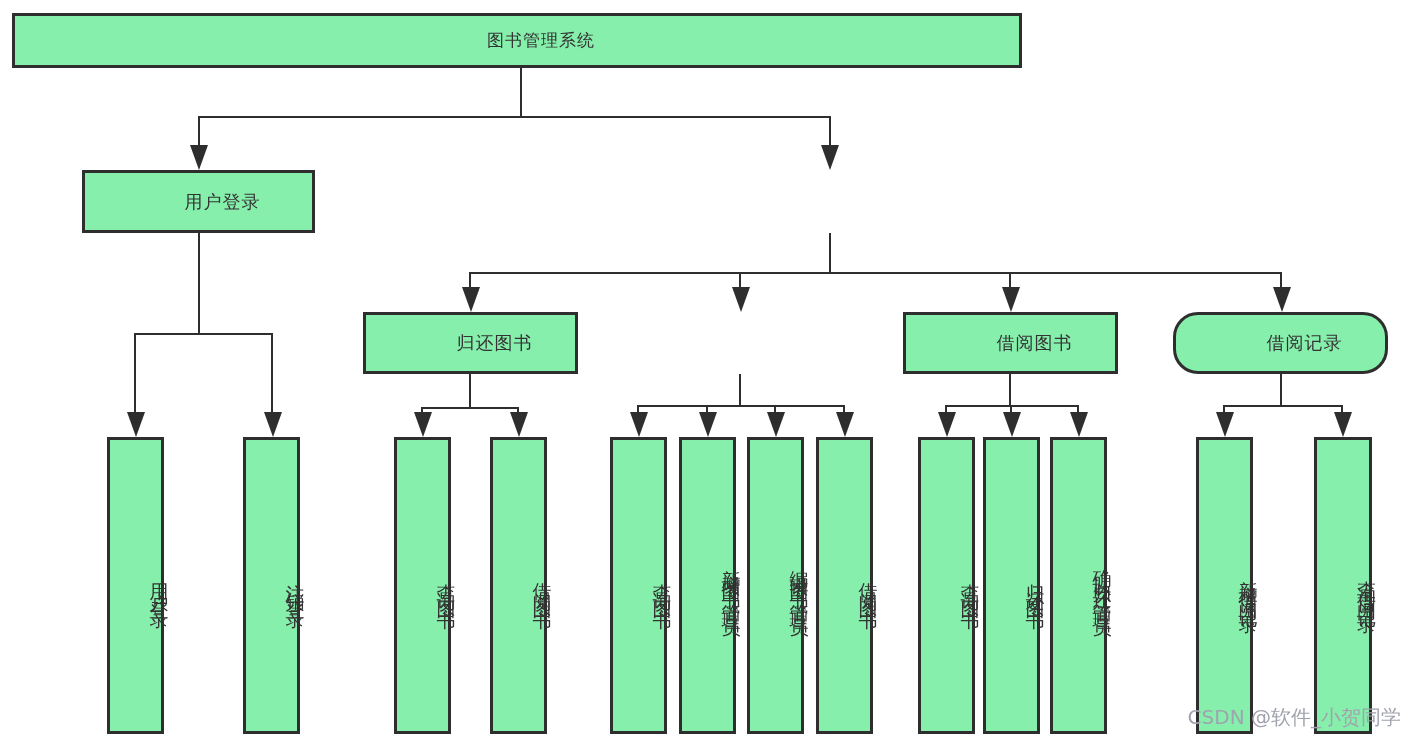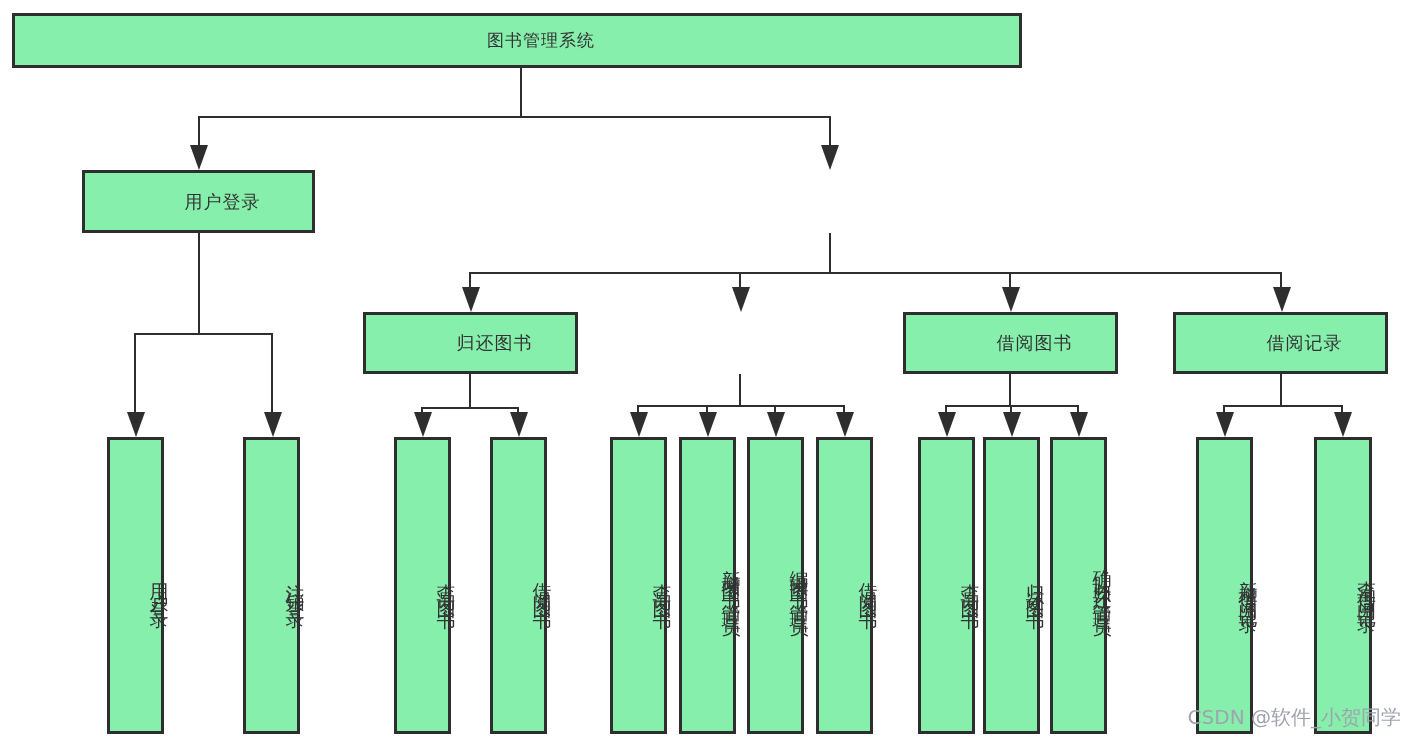--- a/index.html
+++ b/index.html
@@ -103,21 +103,21 @@
   <div class="arrow" style="left:462px; top:287px;"></div>
   <div class="vline" style="left:739px; top:273px; height:18px;"></div>
   <div class="arrow" style="left:732px; top:287px;"></div>
   <div class="vline" style="left:1009px; top:273px; height:18px;"></div>
   <div class="arrow" style="left:1002px; top:287px;"></div>
   <div class="vline" style="left:1280px; top:273px; height:18px;"></div>
   <div class="arrow" style="left:1273px; top:287px;"></div>
 
   <div class="box hbox" style="left:363px; top:312px; width:215px; height:62px;">归还图书</div>
   <div class="box hbox" style="left:903px; top:312px; width:215px; height:62px;">借阅图书</div>
-  <div class="box hbox" style="left:1173px; top:312px; width:215px; height:62px;">借阅记录</div>
+  <div class="box hbox" style="left:1173px; top:312px; width:215px; height:62px;border-radius:25px;">借阅记录</div>
 
   <div class="vline" style="left:469px; top:374px; height:34px;"></div>
   <div class="hline" style="left:421px; top:407px; width:98px;"></div>
   <div class="vline" style="left:421px; top:408px; height:14px;"></div>
   <div class="arrow" style="left:414px; top:412px;"></div>
   <div class="vline" style="left:517px; top:408px; height:14px;"></div>
   <div class="arrow" style="left:510px; top:412px;"></div>
 
   <div class="vline" style="left:739px; top:374px; height:33px;"></div>
   <div class="hline" style="left:637px; top:405px; width:208px;"></div>

